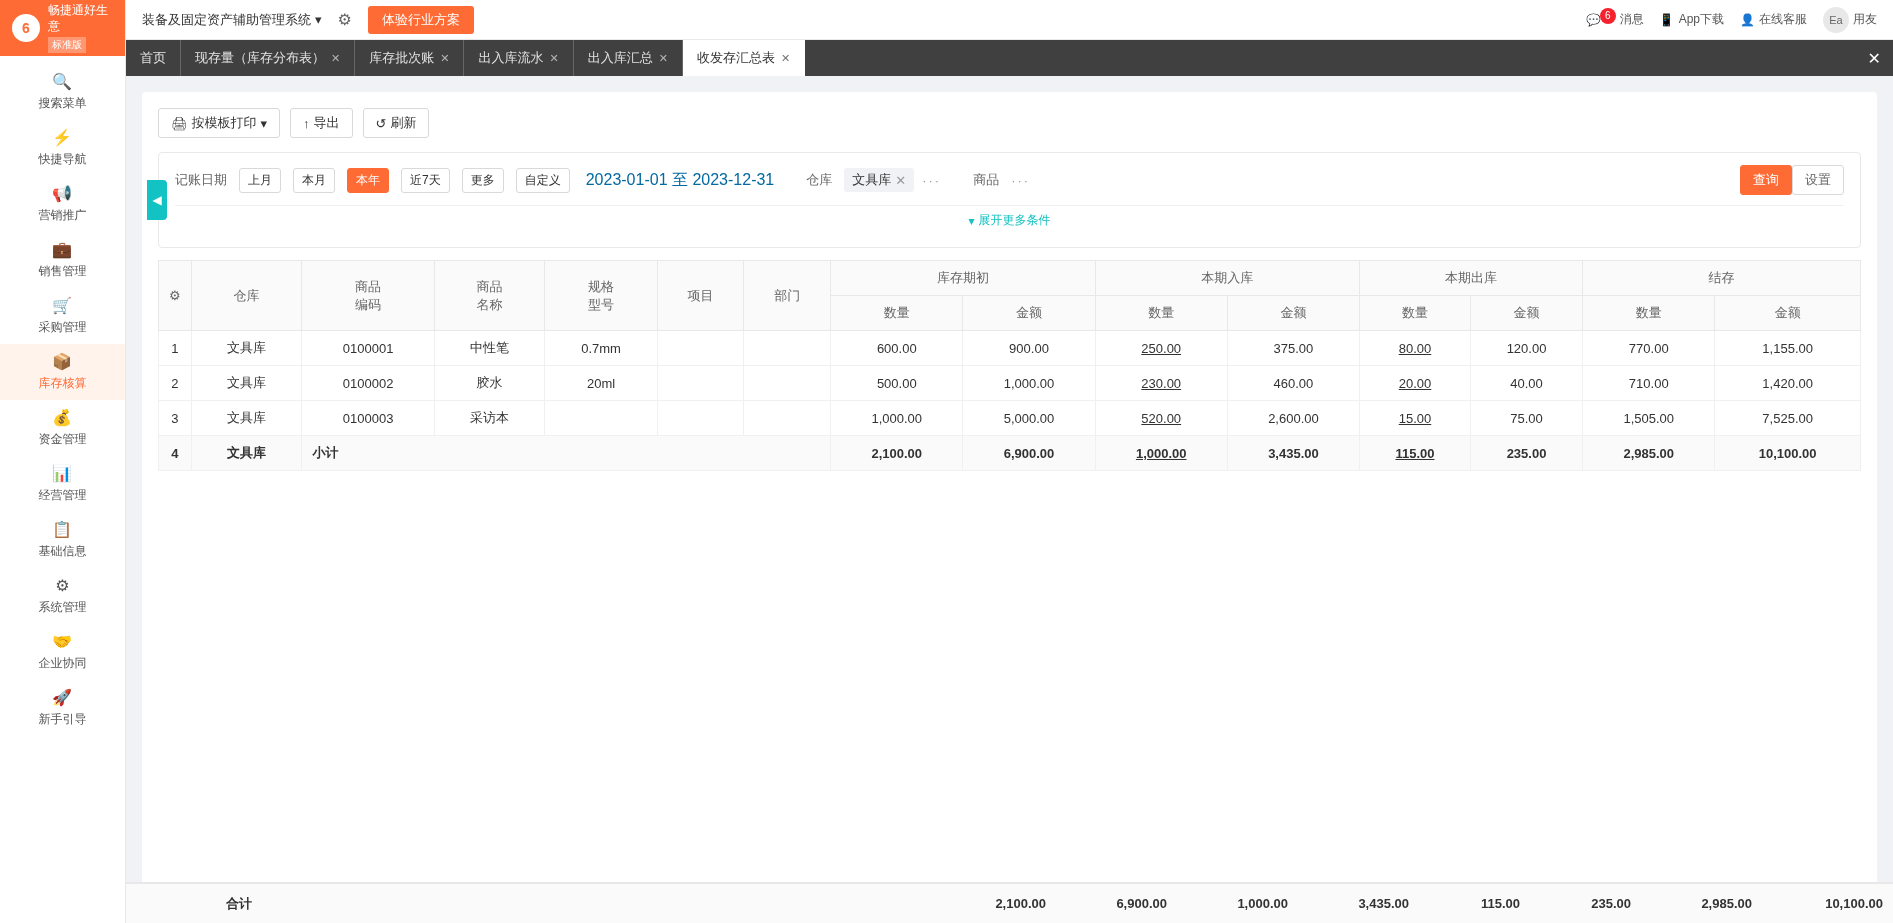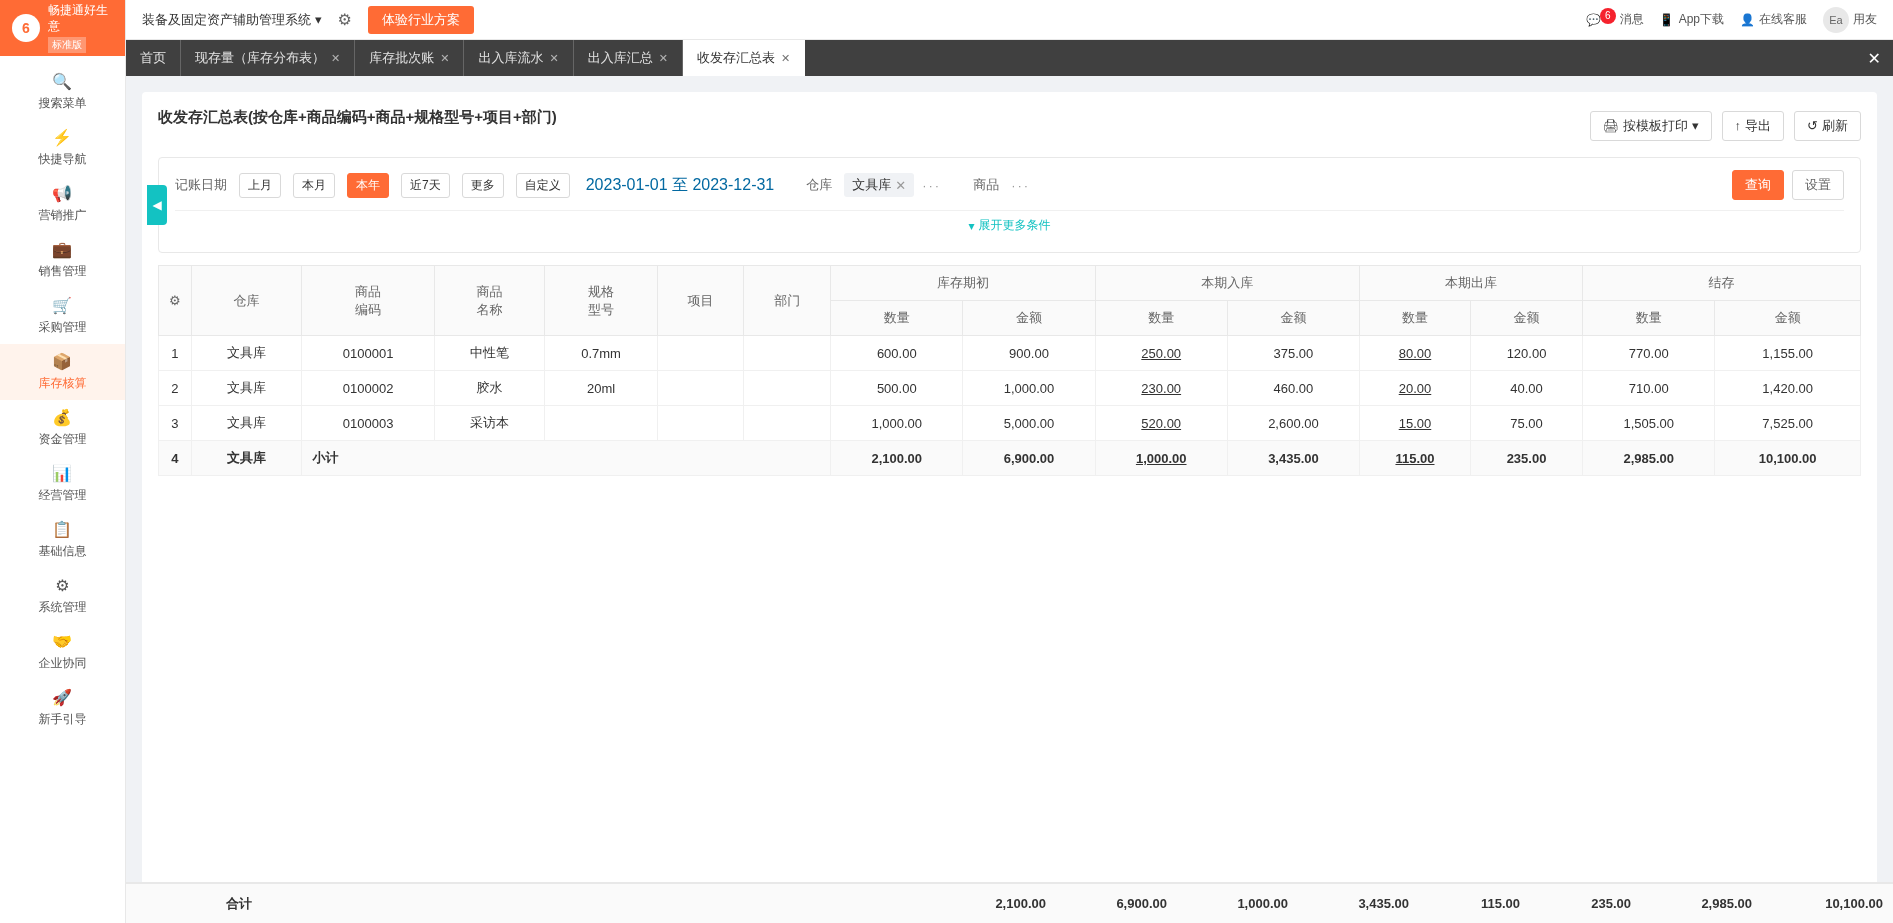--- a/index.html
+++ b/index.html
@@ -246,21 +246,20 @@
     <span>收发存汇总表</span>
     <span class="tab-close">✕</span>
   </div>
   <div class="tabbar-close-all">✕</div>
 </div>
 
 <div class="main-content">
   <div class="page-container">
 
     <div style="display:flex; align-items:center; justify-content:space-between; margin-bottom:14px;">
-      <h2 class="page-title">收发存汇总表(按仓库+商品编码+商品+规格型号+项目+部门)</h2>
       <div style="display:flex; align-items:center; gap:10px;">
         <button class="toolbar-btn">
           <span>🖨</span>
           <span>按模板打印</span>
           <span>▾</span>
         </button>
         <button class="toolbar-btn">
           <span>↑</span>
           <span>导出</span>
         </button>
@@ -289,21 +288,21 @@
           <div class="warehouse-tag">
             <span>文具库</span>
             <span class="warehouse-tag-close">✕</span>
           </div>
           <span class="filter-dots">···</span>
         </div>
 
         <span class="filter-label" style="margin-left:20px;">商品</span>
         <span class="filter-dots">···</span>
 
-        <div style="margin-left:auto; display:flex; gap:8px;">
+        <div style="margin-left:auto; display:flex; ">
           <button class="toolbar-btn search-btn">查询</button>
           <button class="toolbar-btn settings-btn">设置</button>
         </div>
       </div>
       <div class="expand-more-btn">
         <span>▾</span>
         <span>展开更多条件</span>
       </div>
     </div>
 

